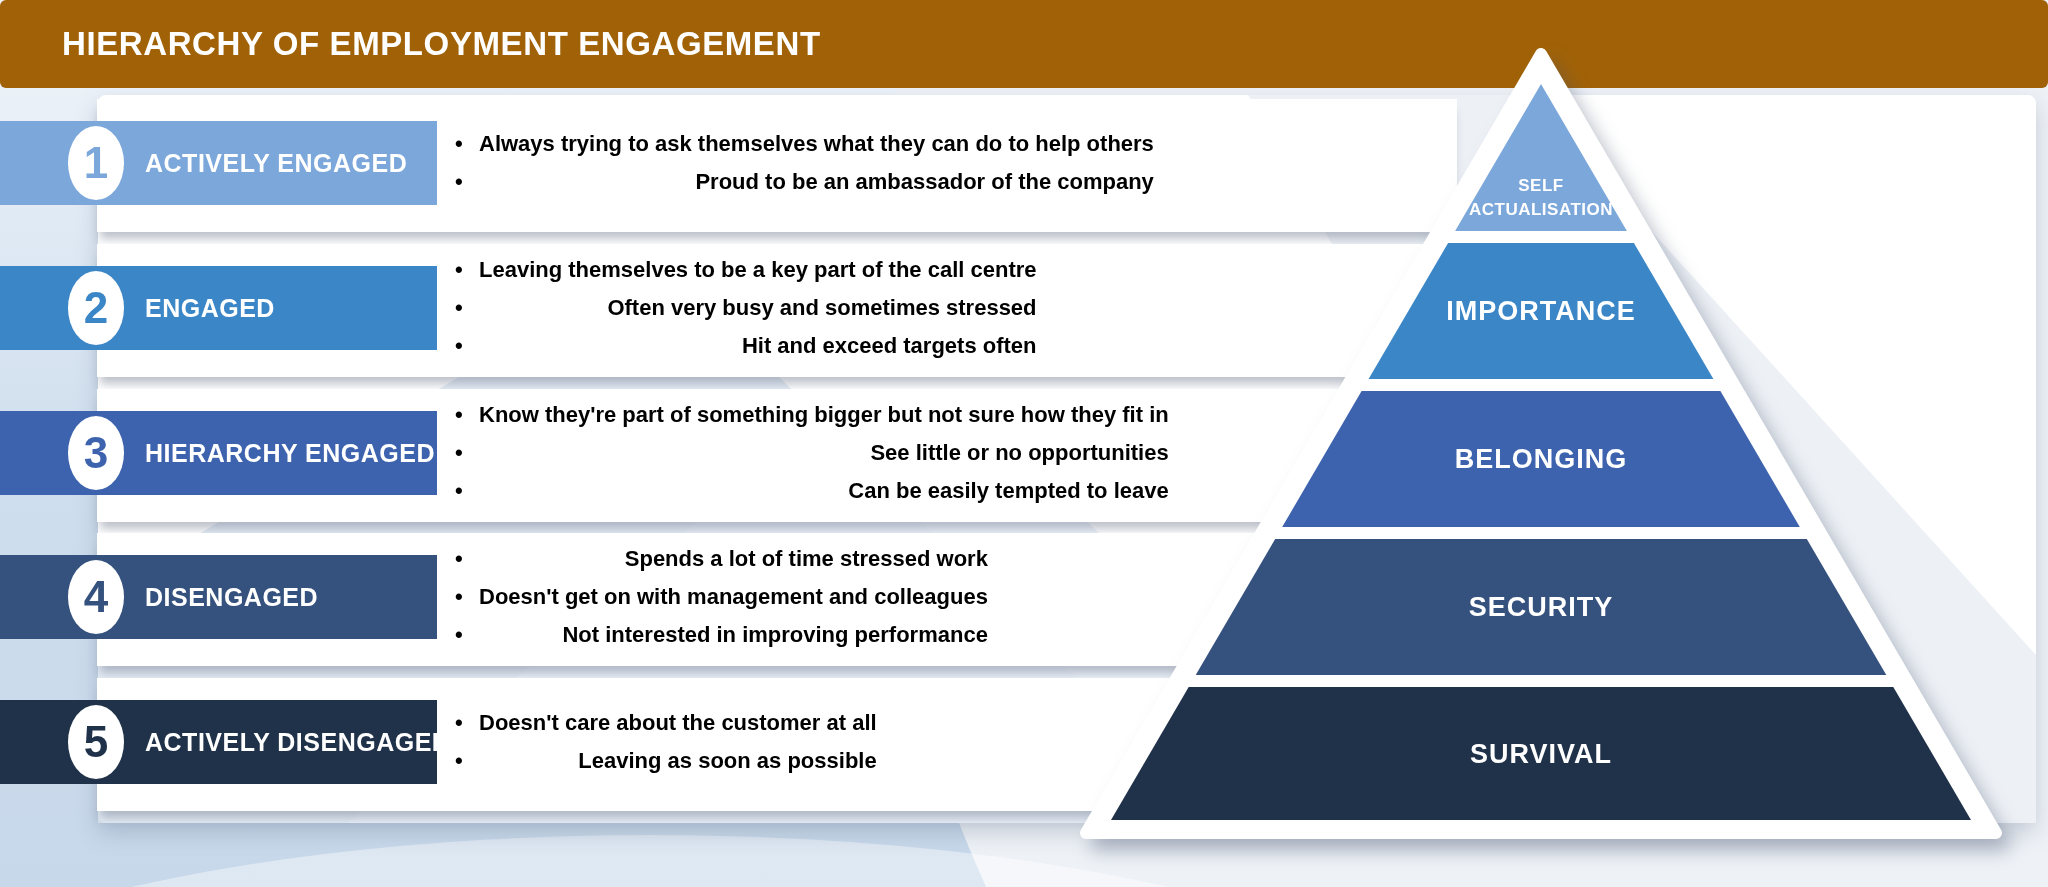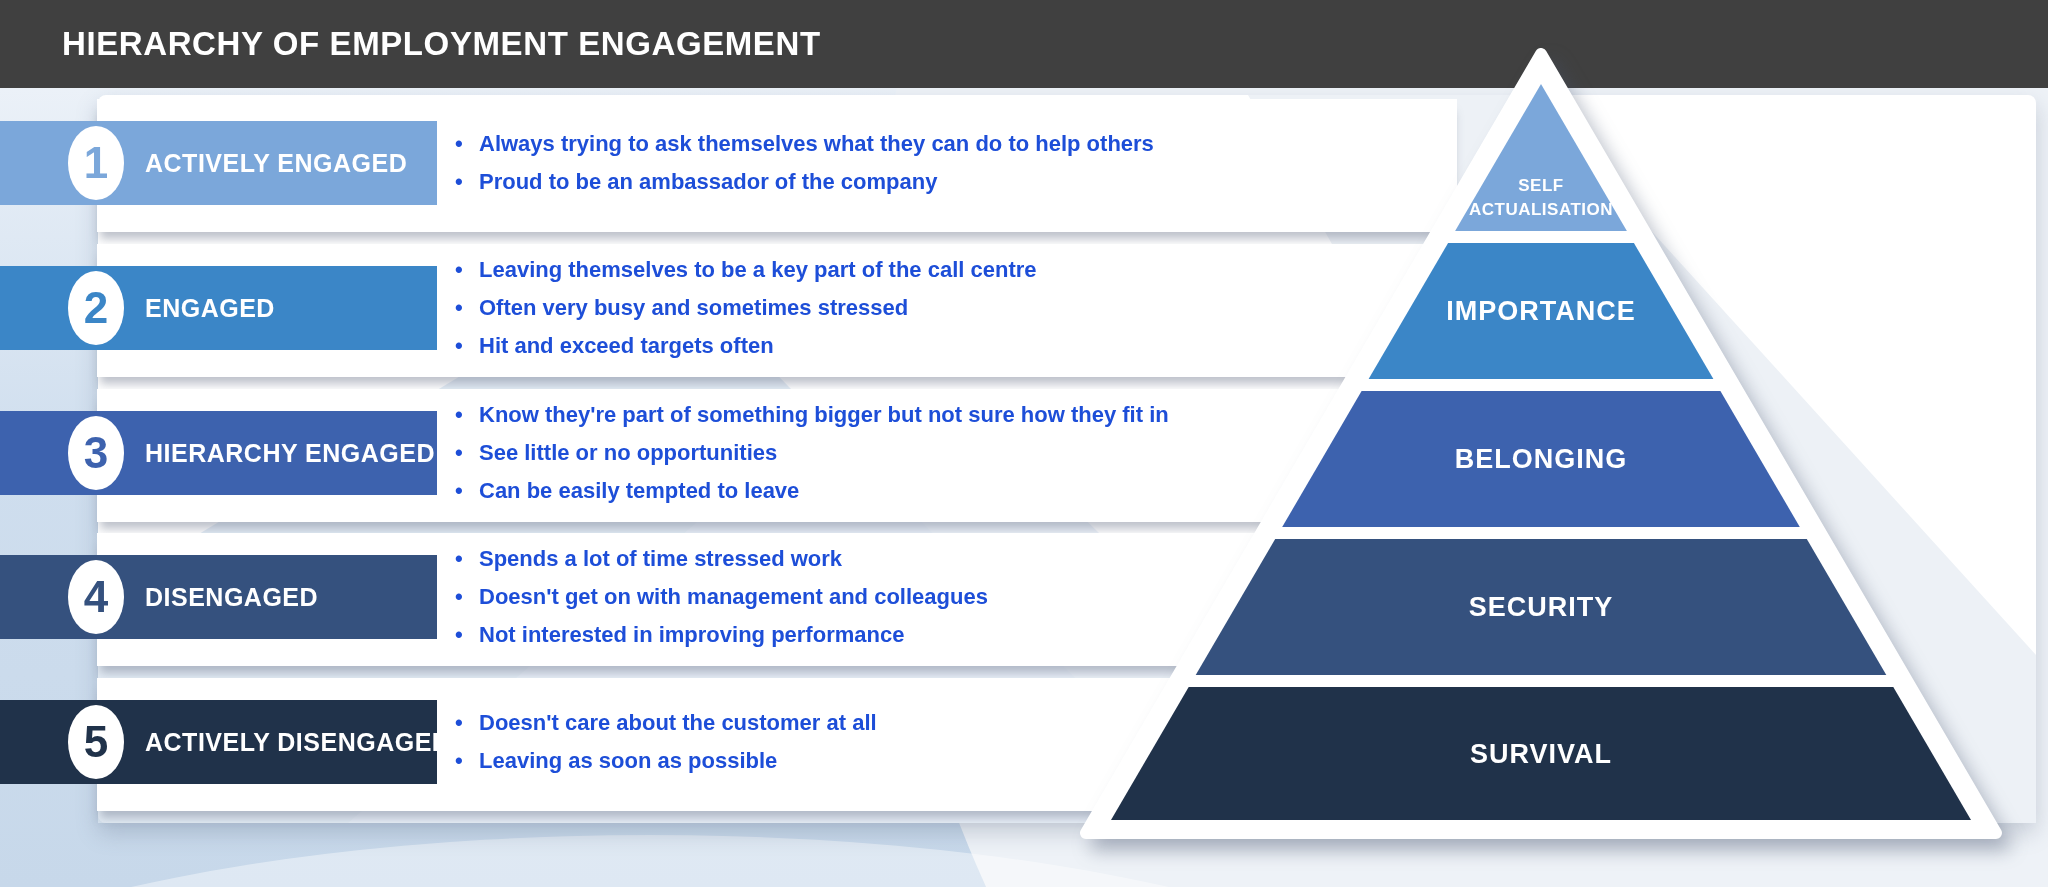--- a/index.html
+++ b/index.html
@@ -52,21 +52,21 @@
   .row-label{
     margin-left:21px;font-size:25px;font-weight:700;color:#ffffff;letter-spacing:.5px;
     white-space:nowrap;
   }
   .bullets{
     position:absolute;left:455px;top:64px;transform:translateY(-50%);
     margin:0;padding:0;list-style:none;white-space:nowrap;
   }
   .bullets li{
     position:relative;padding-left:24px;font-size:22px;line-height:38px;
-    font-weight:700;color:#1d4ed8;
+    font-weight:700;color:#000000;text-align:right;
   }
   .bullets li::before{content:"\2022";position:absolute;left:0;}
   
   #pyramid-wrap{
     position:absolute;left:1080px;top:40px;width:940px;height:810px;z-index:5;
   }
   #pyramid-svg{overflow:visible;filter:drop-shadow(9px 12px 9px rgba(70,85,110,.38));}
   #pyramid-svg text{
     font-family:"Liberation Sans","DejaVu Sans",sans-serif;
     font-weight:700;fill:#ffffff;text-anchor:middle;
@@ -79,21 +79,21 @@
 <div class="bg-bottom-white"></div>
 
 <div class="card"></div>
 
 <svg class="card-deco" viewBox="0 0 1938 728" width="1938" height="728">
   <polygon points="1150,0 1430,0 1938,560 1938,728 1560,728" fill="#EDF1F6"></polygon>
   <polygon points="0,728 0,500 430,240 640,240 1120,728" fill="#DCE7F3" opacity="0.8"></polygon>
   <polygon points="250,728 700,340 900,340 1300,728" fill="#E9F0F8" opacity="0.85"></polygon>
 </svg>
 
-<div class="header" id="header" style="background: #404040;">
+<div class="header" id="header" style="background: #a16207; border-radius: 6px;">
   <h1>HIERARCHY OF EMPLOYMENT ENGAGEMENT</h1>
 </div>
 
 <div id="rows">
     <div class="row" style="top: 99px;">
     <div class="row-panel"></div>
     <div class="row-bar" style="background: rgb(123, 167, 218);">
       <div class="level-circle">
         <span style="color: rgb(123, 167, 218);">1</span>
       </div>

